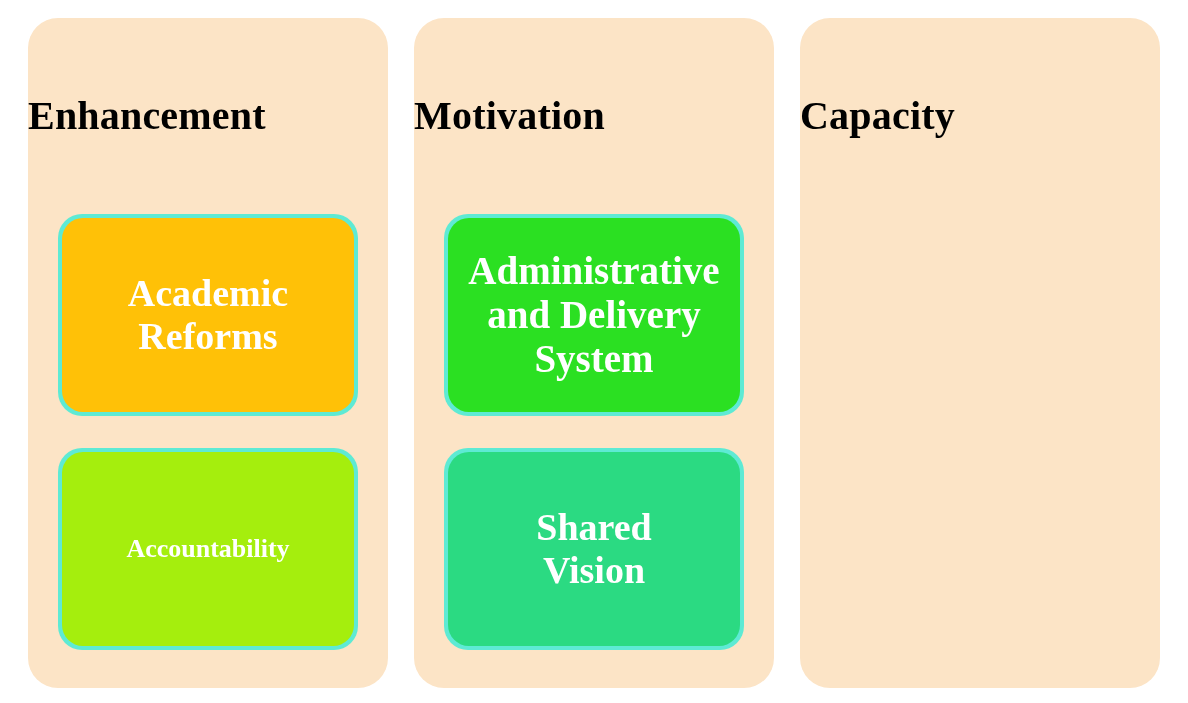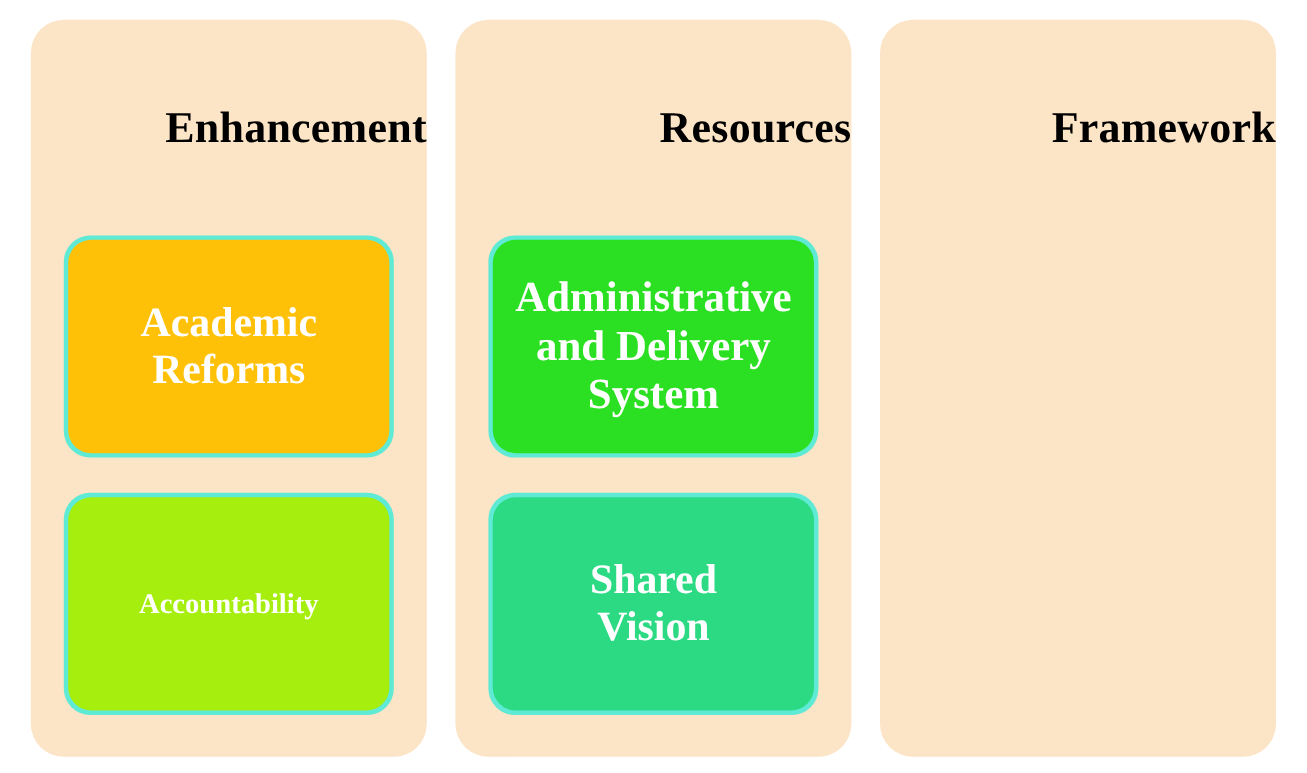--- a/index.html
+++ b/index.html
@@ -37,21 +37,21 @@
     padding: 0;
   }
   .column-title {
     font-size: 40px;
     font-weight: bold;
     color: #000000;
     letter-spacing: 0.2px;
     margin: 0;
     height: 196px;
     line-height: 196px;
-    text-align: right;
+    text-align: left;
     width: 100%;
     font-family: "Liberation Serif", "DejaVu Serif", serif;
   }
   .card-wrap {
     width: 300px;
     height: 202px;
     background: #5eead4;
     border-radius: 24px;
     box-sizing: border-box;
     padding: 4px;
@@ -93,33 +93,33 @@
       </div>
     </div>
     <div class="card-wrap">
       <div class="card" style="background:#a5ee0d">
         <span class="card-label size-sm">Accountability</span>
       </div>
     </div>
   </div>
 
   <div class="column">
-    <div class="column-title">Resources</div>
+    <div class="column-title">Motivation</div>
     <div class="card-wrap">
       <div class="card" style="background:#2be022">
         <span class="card-label size-md">Administrative
 and Delivery
 System</span>
       </div>
     </div>
     <div class="card-wrap">
       <div class="card" style="background:#2bda82">
         <span class="card-label size-lg">Shared
 Vision</span>
       </div>
     </div>
   </div>
 
   <div class="column">
-    <div class="column-title">Framework</div>
+    <div class="column-title">Capacity</div>
   </div>
 
 </div>
 
 </body></html>

